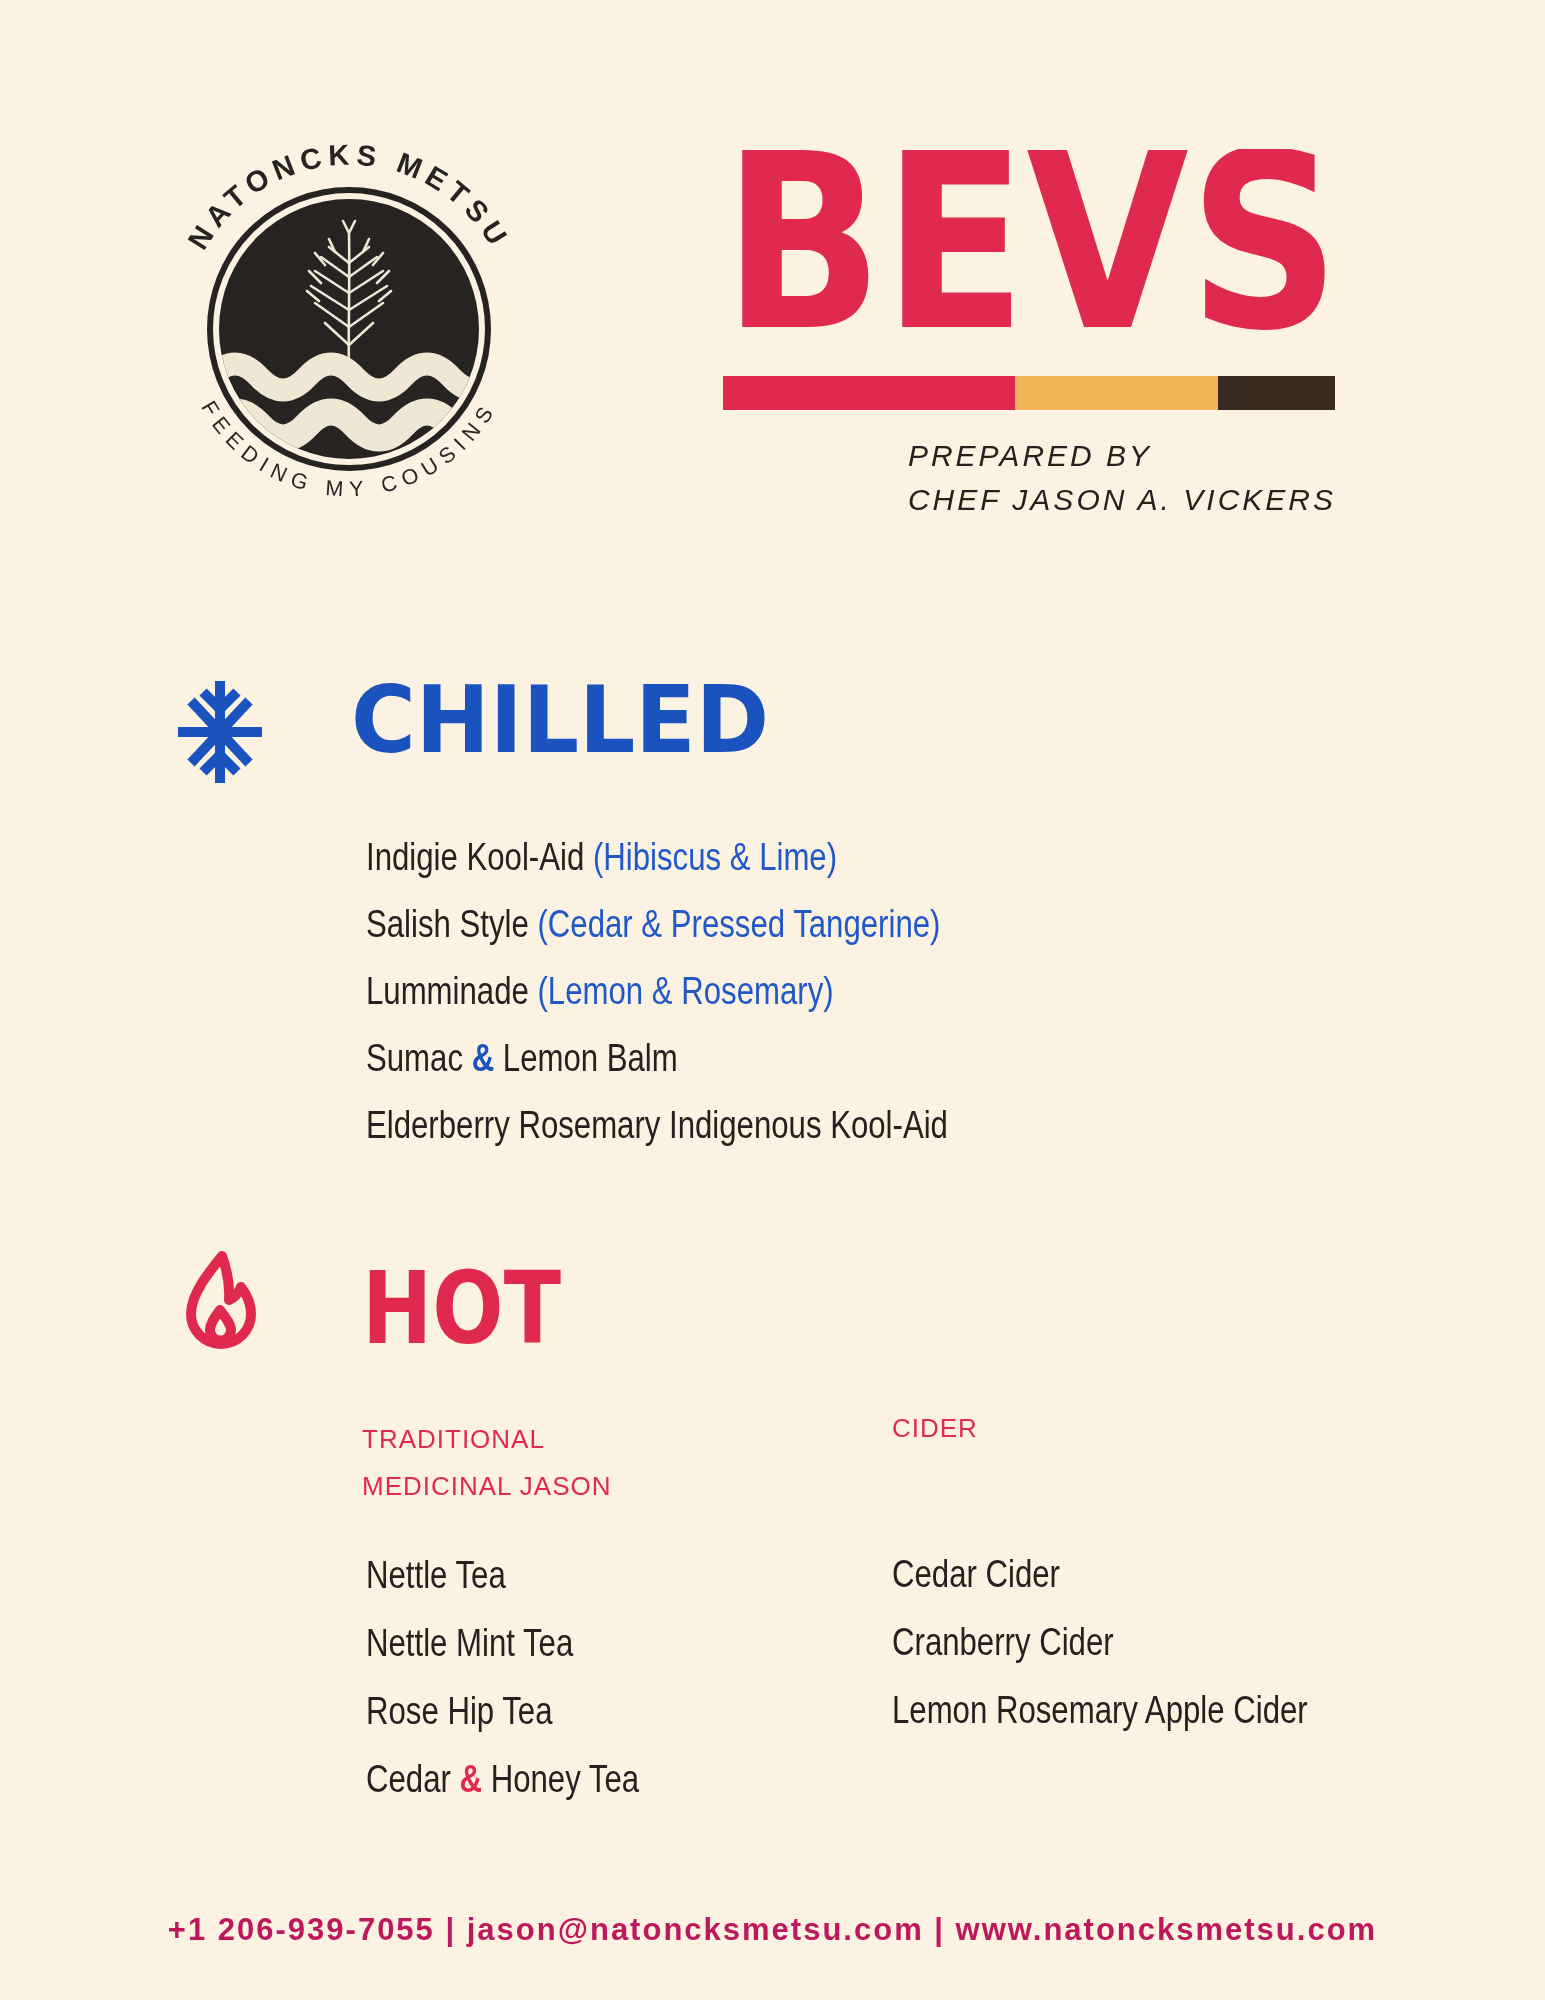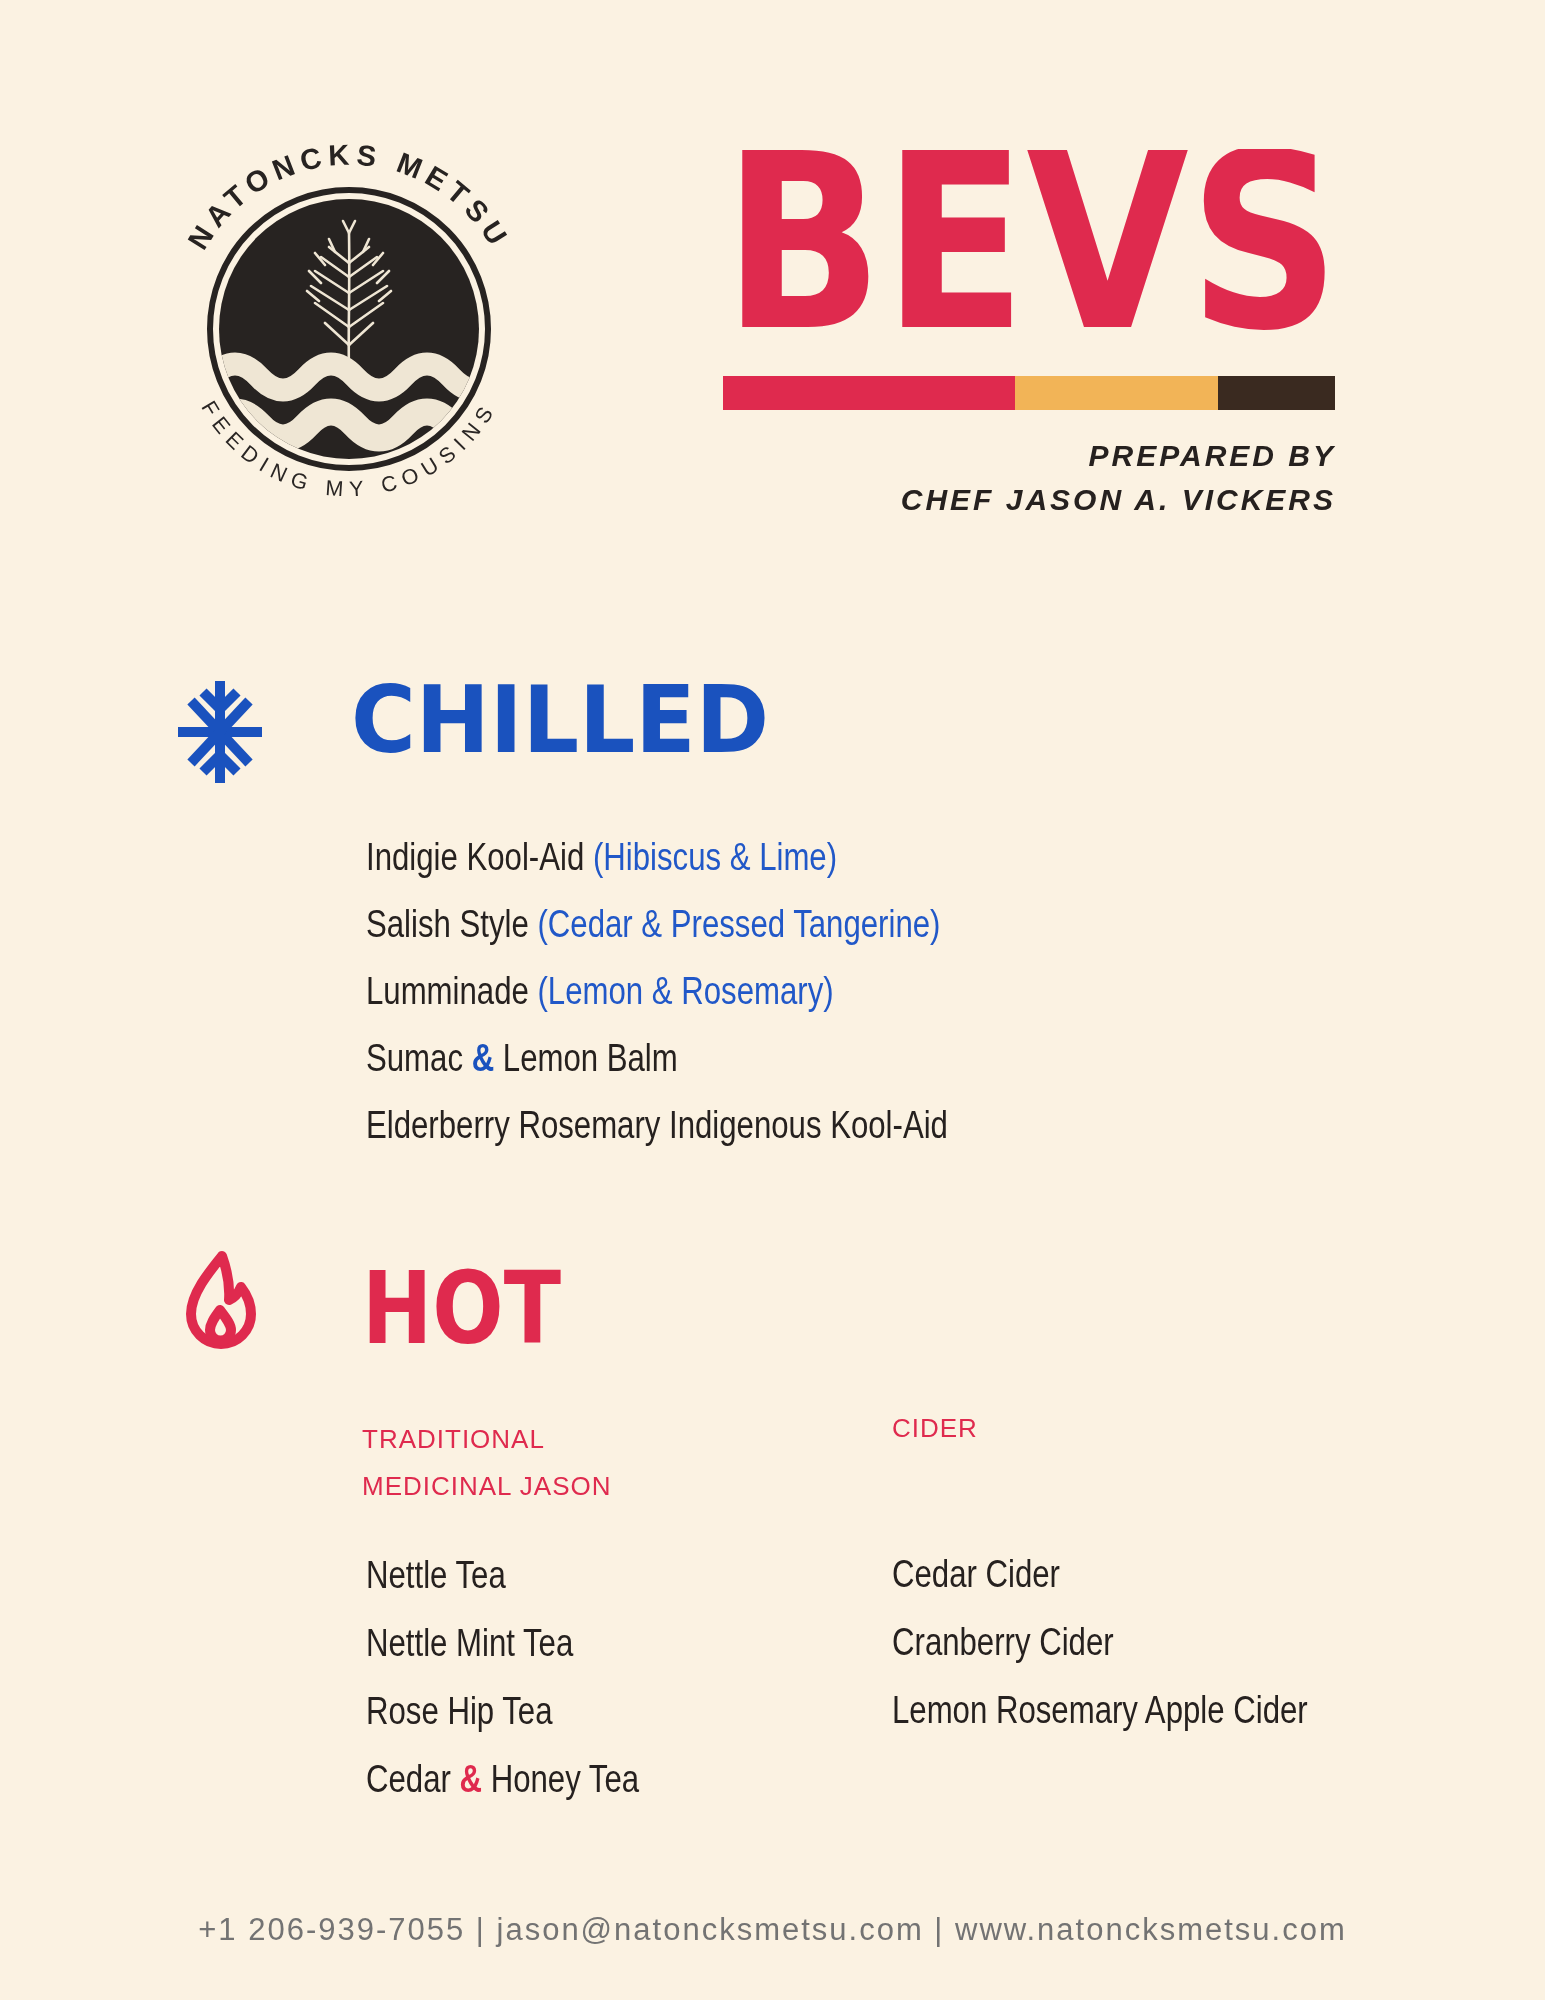--- a/index.html
+++ b/index.html
@@ -5,22 +5,22 @@
   html,body{margin:0;padding:0;}
   .page{
     position:relative; width:1545px; height:2000px;
     background:#FBF2E2; overflow:hidden;
     font-family:"Liberation Sans",sans-serif; color:#26211F;
   }
   .abs{position:absolute;}
 
   
   .prepared{
-    position:absolute; right:209px; top:434px; text-align:right;
-    font-weight:700; font-style:italic; font-size:30px;
+    position:absolute; right:209px; top:434px; text-align:left;
+    font-weight:400; font-style:italic; font-size:30px;
     letter-spacing:3px; line-height:44px; color:#26211F;
   }
   .accent-bar{position:absolute; left:723px; top:376px; width:612px; height:34px; display:flex;}
   .bar-red{width:292px; height:34px; background:#DF2A4E;}
   .bar-orange{width:203px; height:34px; background:#F2B457;}
   .bar-brown{width:117px; height:34px; background:#3A2A20;}
 
   
   svg text.display{font-family:"DejaVu Sans","Liberation Sans",sans-serif; font-weight:700;}
 
@@ -36,21 +36,21 @@
   .seg-bamp{color:#1A52BE; font-weight:700;}
   .seg-ramp{color:#DF2A4E; font-weight:700;}
 
   .subhead{
     position:absolute; font-weight:400; font-size:26px; letter-spacing:1px;
     color:#DF2A4E; line-height:47px;
   }
 
   .footer{
     position:absolute; left:0; right:0; top:1912px; text-align:center;
-    font-size:31px; letter-spacing:2px; color:#737373; font-weight:400;
+    font-size:31px; letter-spacing:2px; color:#be185d; font-weight:700;
   }
 
   .logo-arc-top{font-family:"Liberation Sans",sans-serif; font-weight:800; font-size:29px; letter-spacing:6px;}
   .logo-arc-bottom{font-family:"Liberation Sans",sans-serif; font-weight:500; font-size:21.5px; letter-spacing:7px;}
 </style>
 </head>
 <body>
 
 <div class="page">
 

